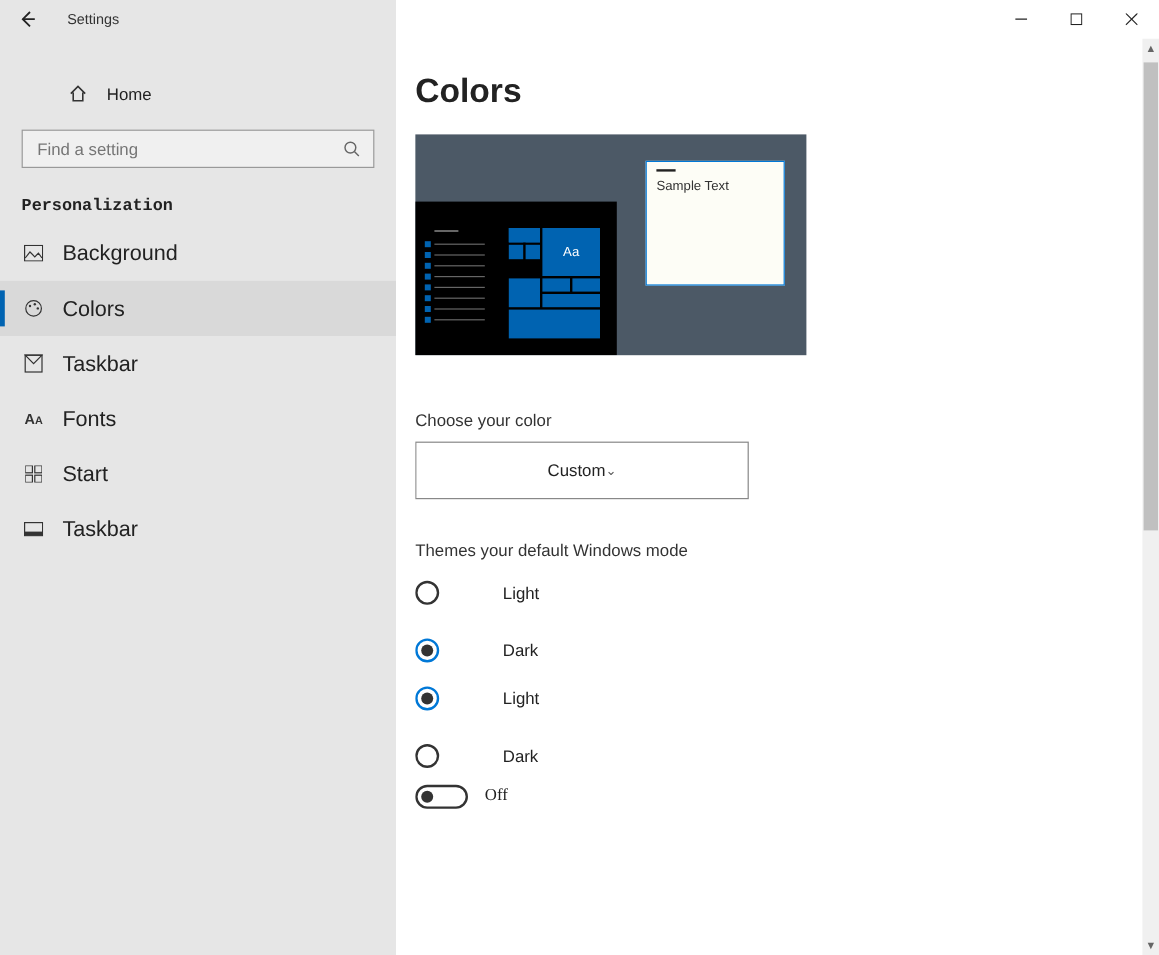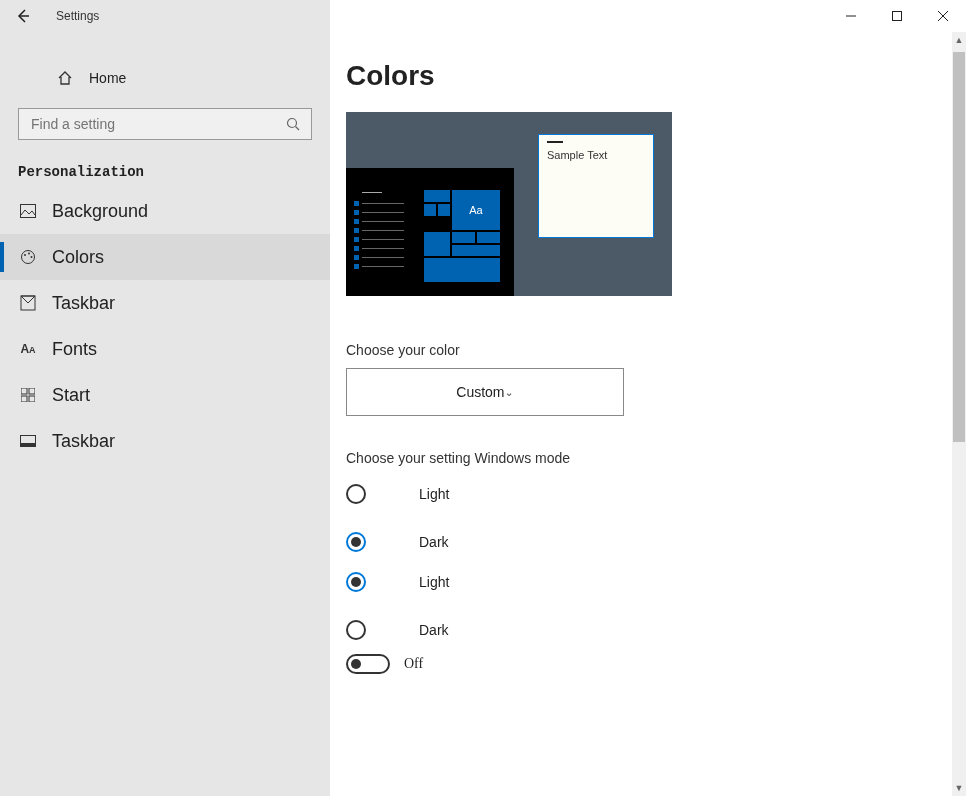--- a/index.html
+++ b/index.html
@@ -456,21 +456,21 @@
             </div>
           </div>
         </div>
 
         <div class="field-label first">Choose your color</div>
         <div class="dropdown">
           <span>Custom</span>
           <span class="chev">⌄</span>
         </div>
 
-        <div class="field-label tight">Choose your setting Windows mode</div>
+        <div class="field-label tight">Themes your default Windows mode</div>
         <div class="radio-row">
           <span class="radio"></span>
           <span class="lbl">Light</span>
         </div>
         <div class="radio-row" style="margin-top:12px;">
           <span class="radio sel">
               <span class="dot"></span>
             </span>
           <span class="lbl">Dark</span>
         </div>

